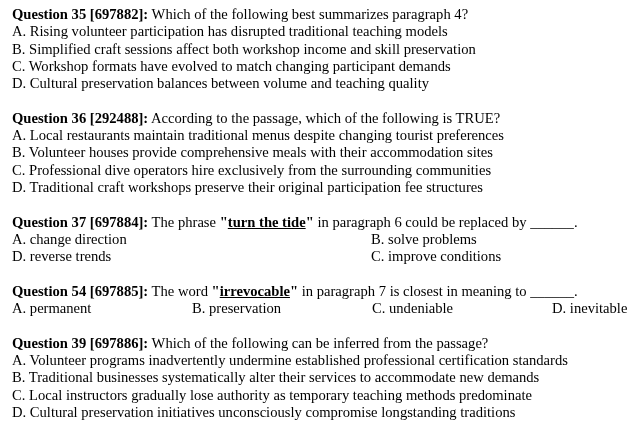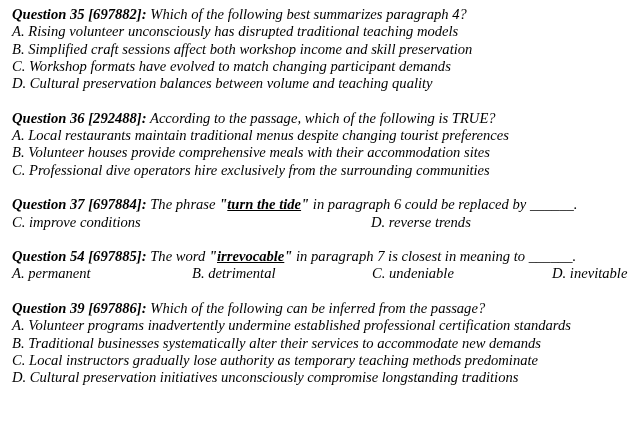--- a/index.html
+++ b/index.html
@@ -1,69 +1,72 @@
 <!DOCTYPE html>
 <html><head>
 <meta charset="utf-8">
 <style>
   html, body { margin: 0; padding: 0; background: #ffffff; }
   body {
     width: 644px; height: 438px; overflow: hidden;
     font-family: "Liberation Serif", "DejaVu Serif", serif;
     font-size: 14.6px; color: #000;
   }
-  .page { padding: 6px 0 0 12px; font-style: italic; }
+  .page { padding: 6px 0 0 12px; }
   .q { margin-bottom: 17.3px; }
   .line { height: 17.3px; line-height: 17.3px; white-space: nowrap; }
   .qhead { font-weight: bold; }
   .kw { font-weight: bold; text-decoration: underline; text-align: center; }
   .grid2 { display: grid; grid-template-columns: 359px 200px; }
   .grid4 { display: grid; grid-template-columns: 180px 180px 180px 120px; }
 </style>
 </head>
 <body>
 
 <div class="page">
 
   <div class="q">
     <div class="line">
       <span class="qhead">Question 35 [697882]:</span><span> Which of the following best summarizes paragraph 4?</span>
     </div>
-    <div class="line">A. Rising volunteer unconsciously has disrupted traditional teaching models</div>
+    <div class="line">A. Rising volunteer participation has disrupted traditional teaching models</div>
     <div class="line">B. Simplified craft sessions affect both workshop income and skill preservation</div>
     <div class="line">C. Workshop formats have evolved to match changing participant demands</div>
     <div class="line">D. Cultural preservation balances between volume and teaching quality</div>
   </div>
 
   <div class="q">
     <div class="line">
       <span class="qhead">Question 36 [292488]:</span><span> According to the passage, which of the following is TRUE?</span>
     </div>
     <div class="line">A. Local restaurants maintain traditional menus despite changing tourist preferences</div>
     <div class="line">B. Volunteer houses provide comprehensive meals with their accommodation sites</div>
     <div class="line">C. Professional dive operators hire exclusively from the surrounding communities</div>
+    <div class="line">D. Traditional craft workshops preserve their original participation fee structures</div>
   </div>
 
   <div class="q">
     <div class="line">
       <span class="qhead">Question 37 [697884]:</span><span> The phrase </span><b>"</b><span class="kw">turn the tide</span><b>"</b><span> in paragraph 6 could be replaced by ______.</span>
     </div>
     <div class="grid2">
+      <div class="line">A. change direction</div>
+      <div class="line">B. solve problems</div>
+      <div class="line">D. reverse trends</div>
       <div class="line">C. improve conditions</div>
-      <div class="line">D. reverse trends</div>
     </div>
   </div>
 
   <div class="q">
     <div class="line">
       <span class="qhead">Question 54 [697885]:</span><span> The word </span><b>"</b><span class="kw">irrevocable</span><b>"</b><span> in paragraph 7 is closest in meaning to ______.</span>
     </div>
     <div class="grid4">
       <div class="line">A. permanent</div>
-      <div class="line">B. detrimental</div>
+      <div class="line">B. preservation</div>
       <div class="line">C. undeniable</div>
       <div class="line">D. inevitable</div>
     </div>
   </div>
 
   <div class="q">
     <div class="line">
       <span class="qhead">Question 39 [697886]:</span><span> Which of the following can be inferred from the passage?</span>
     </div>
     <div class="line">A. Volunteer programs inadvertently undermine established professional certification standards</div>

